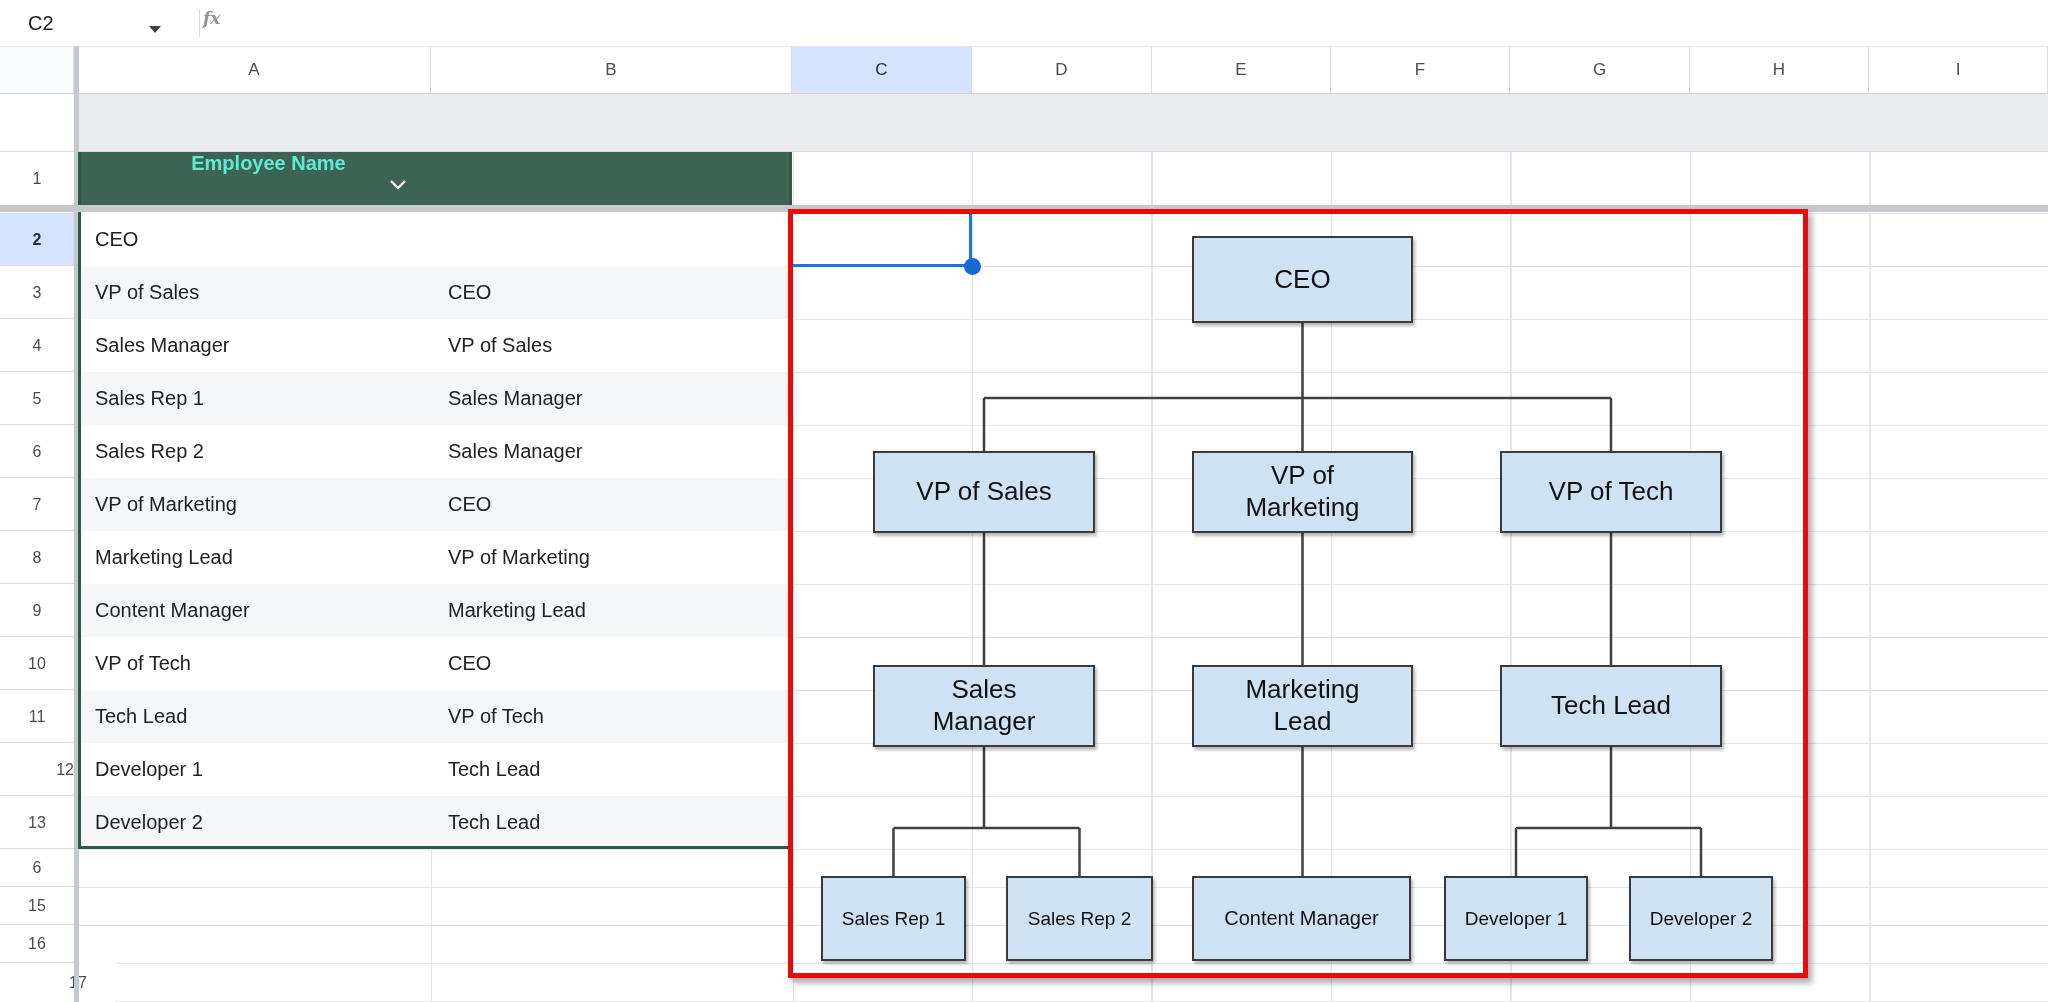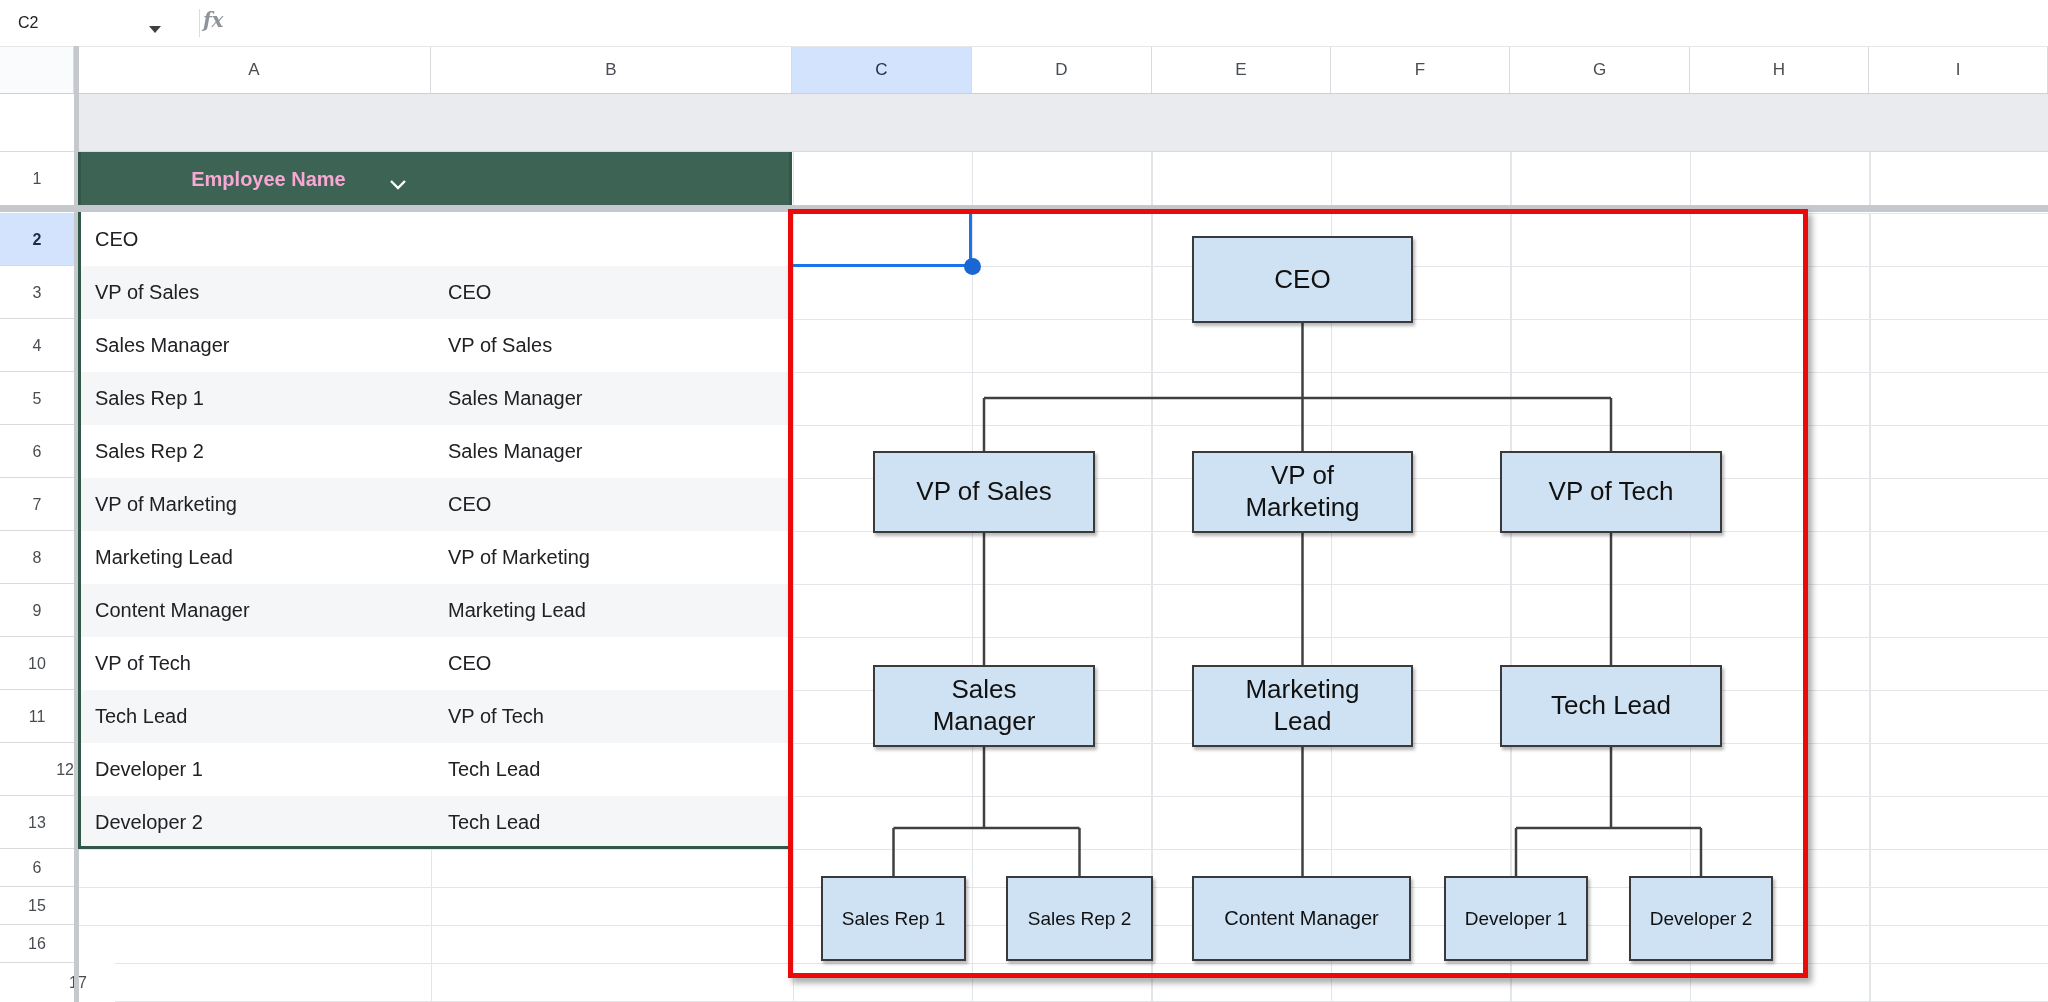--- a/index.html
+++ b/index.html
@@ -20,25 +20,25 @@
     --hdr-txt:#494d52;
   }
   html,body{margin:0;padding:0;background:#fff;}
   #screen{position:relative;width:2048px;height:1002px;overflow:hidden;
           font-family:"Liberation Sans",sans-serif;background:#fff;}
   .abs{position:absolute;}
 
   
   #topbar{left:0;top:0;width:2048px;height:46px;background:#fff;}
   #namebox{left:0;top:0;width:185px;height:46px;display:flex;align-items:center;cursor:pointer;}
-  #namebox .val{margin-left:18px;font-size:16px;color:var(--txt);}
+  #namebox .val{margin-left:28px;font-size:20px;color:var(--txt);}
   #namebox-caret{position:absolute;left:148px;top:20px;}
   #topbar-divider{left:199px;top:9px;width:1px;height:28px;background:#dadce0;}
   #fx{left:203px;top:8px;width:50px;font-family:"DejaVu Serif",serif;font-style:italic;
-      font-weight:bold;font-size:20px;color:#8e949a;}
+      font-weight:bold;font-size:17px;color:#8e949a;}
 
   
   #colheaders{left:0;top:46px;width:2048px;height:48px;background:#fff;
               border-top:1px solid #e4e6e9;border-bottom:1px solid #cdd0d4;box-sizing:border-box;}
   .colcell{position:absolute;top:0;height:46px;line-height:46px;text-align:center;
            font-size:17px;color:var(--hdr-txt);border-right:1px solid var(--hdr-border);
            box-sizing:border-box;cursor:pointer;}
   .colcell.sel{background:var(--sel-bg);color:#1f2b45;}
   #corner{position:absolute;left:0;top:0;width:74px;height:46px;background:#fafbfc;
           border-right:1px solid var(--hdr-border);box-sizing:border-box;cursor:pointer;}
@@ -79,22 +79,22 @@
     background-position:0 0,180px 0;}
   #grid-low-left{left:79px;top:849px;width:713px;height:153px;
     background:
       repeating-linear-gradient(to bottom,var(--grid) 0 1px,transparent 1px 38px),
       linear-gradient(var(--grid),var(--grid));
     background-size:auto auto,1px 100%;
     background-position:0 0,352px 0;background-repeat:repeat,no-repeat;}
 
   
   #thead{left:78px;top:152px;width:714px;height:54px;background:var(--green);display:flex;}
-  .thcell{position:relative;height:54px;display:flex;align-items:center;justify-content:center;
-          color:#f9a8d4;font-weight:bold;font-size:20px;box-sizing:border-box;padding-left:28px;}
+  .thcell{position:relative;height:54px;display:flex;align-items:flex-start;justify-content:center;
+          color:#5eead4;font-weight:bold;font-size:20px;box-sizing:border-box;padding-left:28px;}
   .thcell .chev{position:absolute;top:20px;cursor:pointer;}
   #tbody{left:78px;top:213px;width:714px;}
   .trow{display:flex;height:53px;align-items:center;background:#fff;}
   .trow:nth-child(even){background:var(--band);}
   .tcell{font-size:20px;color:var(--txt);box-sizing:border-box;padding-left:17px;
          white-space:nowrap;overflow:hidden;}
   .tcell.c1{width:353px;}
   .tcell.c2{width:361px;}
 
   

